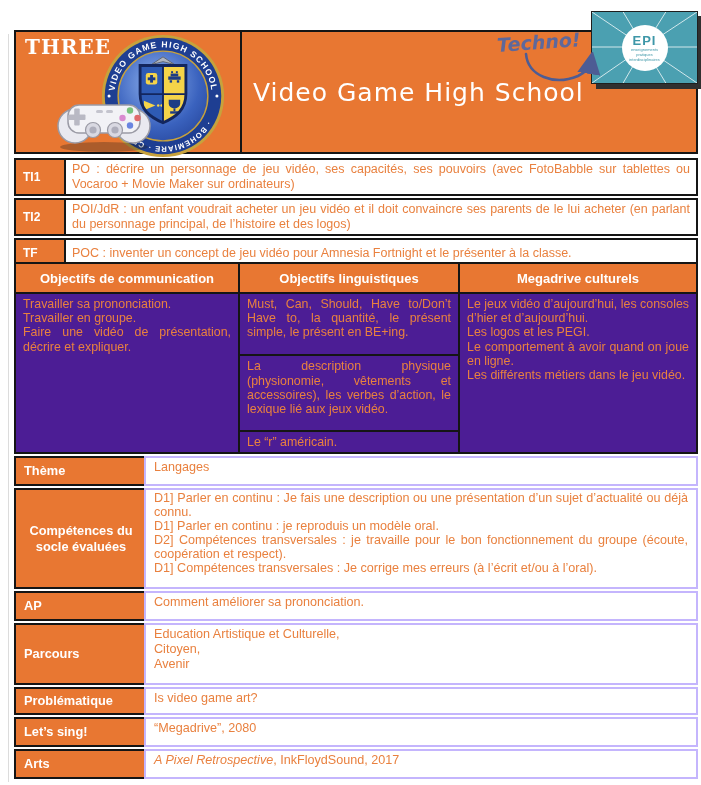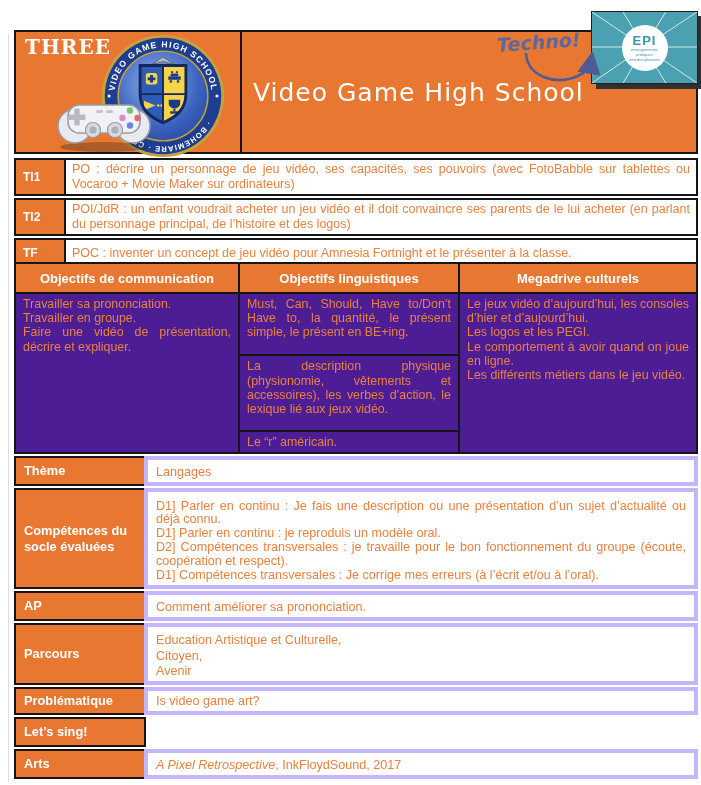--- a/index.html
+++ b/index.html
@@ -29,21 +29,21 @@
   .epi{position:absolute;left:591px;top:11px;width:105px;height:71px;background:#4BA0B1;
        border:1px solid #1f1f1f;box-shadow:5px 5px 0 0 #303030;z-index:4;}
   .epi-rays{position:absolute;left:0;top:0;width:100%;height:100%;}
   .epi-circle{position:absolute;left:50%;top:50%;transform:translate(-50%,-50%);
               width:46px;height:46px;background:#ffffff;border-radius:50%;
               display:flex;flex-direction:column;align-items:center;justify-content:center;}
   .epi-acronym{color:#3E97A8;font-weight:bold;font-size:13px;line-height:13px;letter-spacing:1px;}
   .epi-caption{font-size:4px;line-height:5px;color:#3E97A8;text-align:center;}
 
   
-  .orange-cell{background:#E87732;color:#ffffff;font-weight:bold;}
+  .orange-cell{background:#E87732;color:#ffffff;font-weight:bold;text-align:center;}
   .tasks{position:absolute;left:14px;top:158px;width:684px;}
   .trow{display:flex;margin-bottom:2px;}
   .trow-label{width:52px;border:2px solid #151515;box-sizing:border-box;display:flex;align-items:center;
               padding-left:7px;font-size:12px;}
   .trow-text{flex:1;border:2px solid #151515;margin-left:-2px;box-sizing:border-box;background:#fff;
              display:flex;align-items:center;padding:2px 6px;}
   .jtext{width:100%;color:#E9813F;font-size:12.5px;line-height:15px;text-align:justify;}
   .t1{min-height:34px;} .t2{min-height:34px;} .t3{min-height:30px;}
 
   
@@ -60,22 +60,22 @@
   .sub{box-sizing:border-box;padding:3px 7px;text-align:justify;}
   .sub-a{height:63px;border-bottom:2px solid #151515;}
   .sub-b{height:76px;border-bottom:2px solid #151515;}
   .sub-c{flex:1;}
 
   
   .info{position:absolute;left:14px;top:456px;width:684px;}
   .irow{display:flex;margin-bottom:2px;}
   .irow-label{width:132px;border:2px solid #151515;box-sizing:border-box;display:flex;align-items:center;
               padding:2px 6px 2px 8px;font-size:12.8px;line-height:16px;}
-  .irow-text{flex:1;border:4px solid #c4b5fd;margin-left:-2px;box-sizing:border-box;background:#fff;
-             display:flex;align-items:flex-end;padding:2px 8px;}
+  .irow-text{flex:1;border:2px solid #c4b5fd;margin-left:-2px;box-sizing:border-box;background:#fff;
+             display:flex;align-items:flex-start;padding:2px 8px;}
   .itext{width:100%;color:#E9813F;font-size:12.6px;line-height:15.2px;white-space:pre-line;}
   .just{text-align:justify;line-height:13.9px;}
   .r-theme{min-height:30px;border-radius:7px;} .r-comp{min-height:101px;} .r-ap{min-height:30px;}
   .r-parc{min-height:62px;} .r-prob{min-height:28px;} .r-sing{min-height:30px;} .r-arts{min-height:30px;}
   .it{font-style:italic;}
 </style>
 </head>
 <body>
 
 <div id="doc">
@@ -271,20 +271,23 @@
       </div>
     </div>
     <div class="irow r-prob">
       <div class="irow-label orange-cell">Problématique</div>
       <div class="irow-text">
         <div class="itext">Is video game art?</div>
       </div>
     </div>
     <div class="irow r-sing">
       <div class="irow-label orange-cell">Let’s sing!</div>
+      <div class="irow-text">
+        <div class="itext">“Megadrive”, 2080</div>
+      </div>
     </div>
     <div class="irow r-arts">
       <div class="irow-label orange-cell">Arts</div>
       <div class="irow-text">
         <div class="itext"><span class="it">A Pixel Retrospective</span><span>, InkFloydSound, 2017</span></div>
       </div>
     </div>
   </div>
 </div>
 

